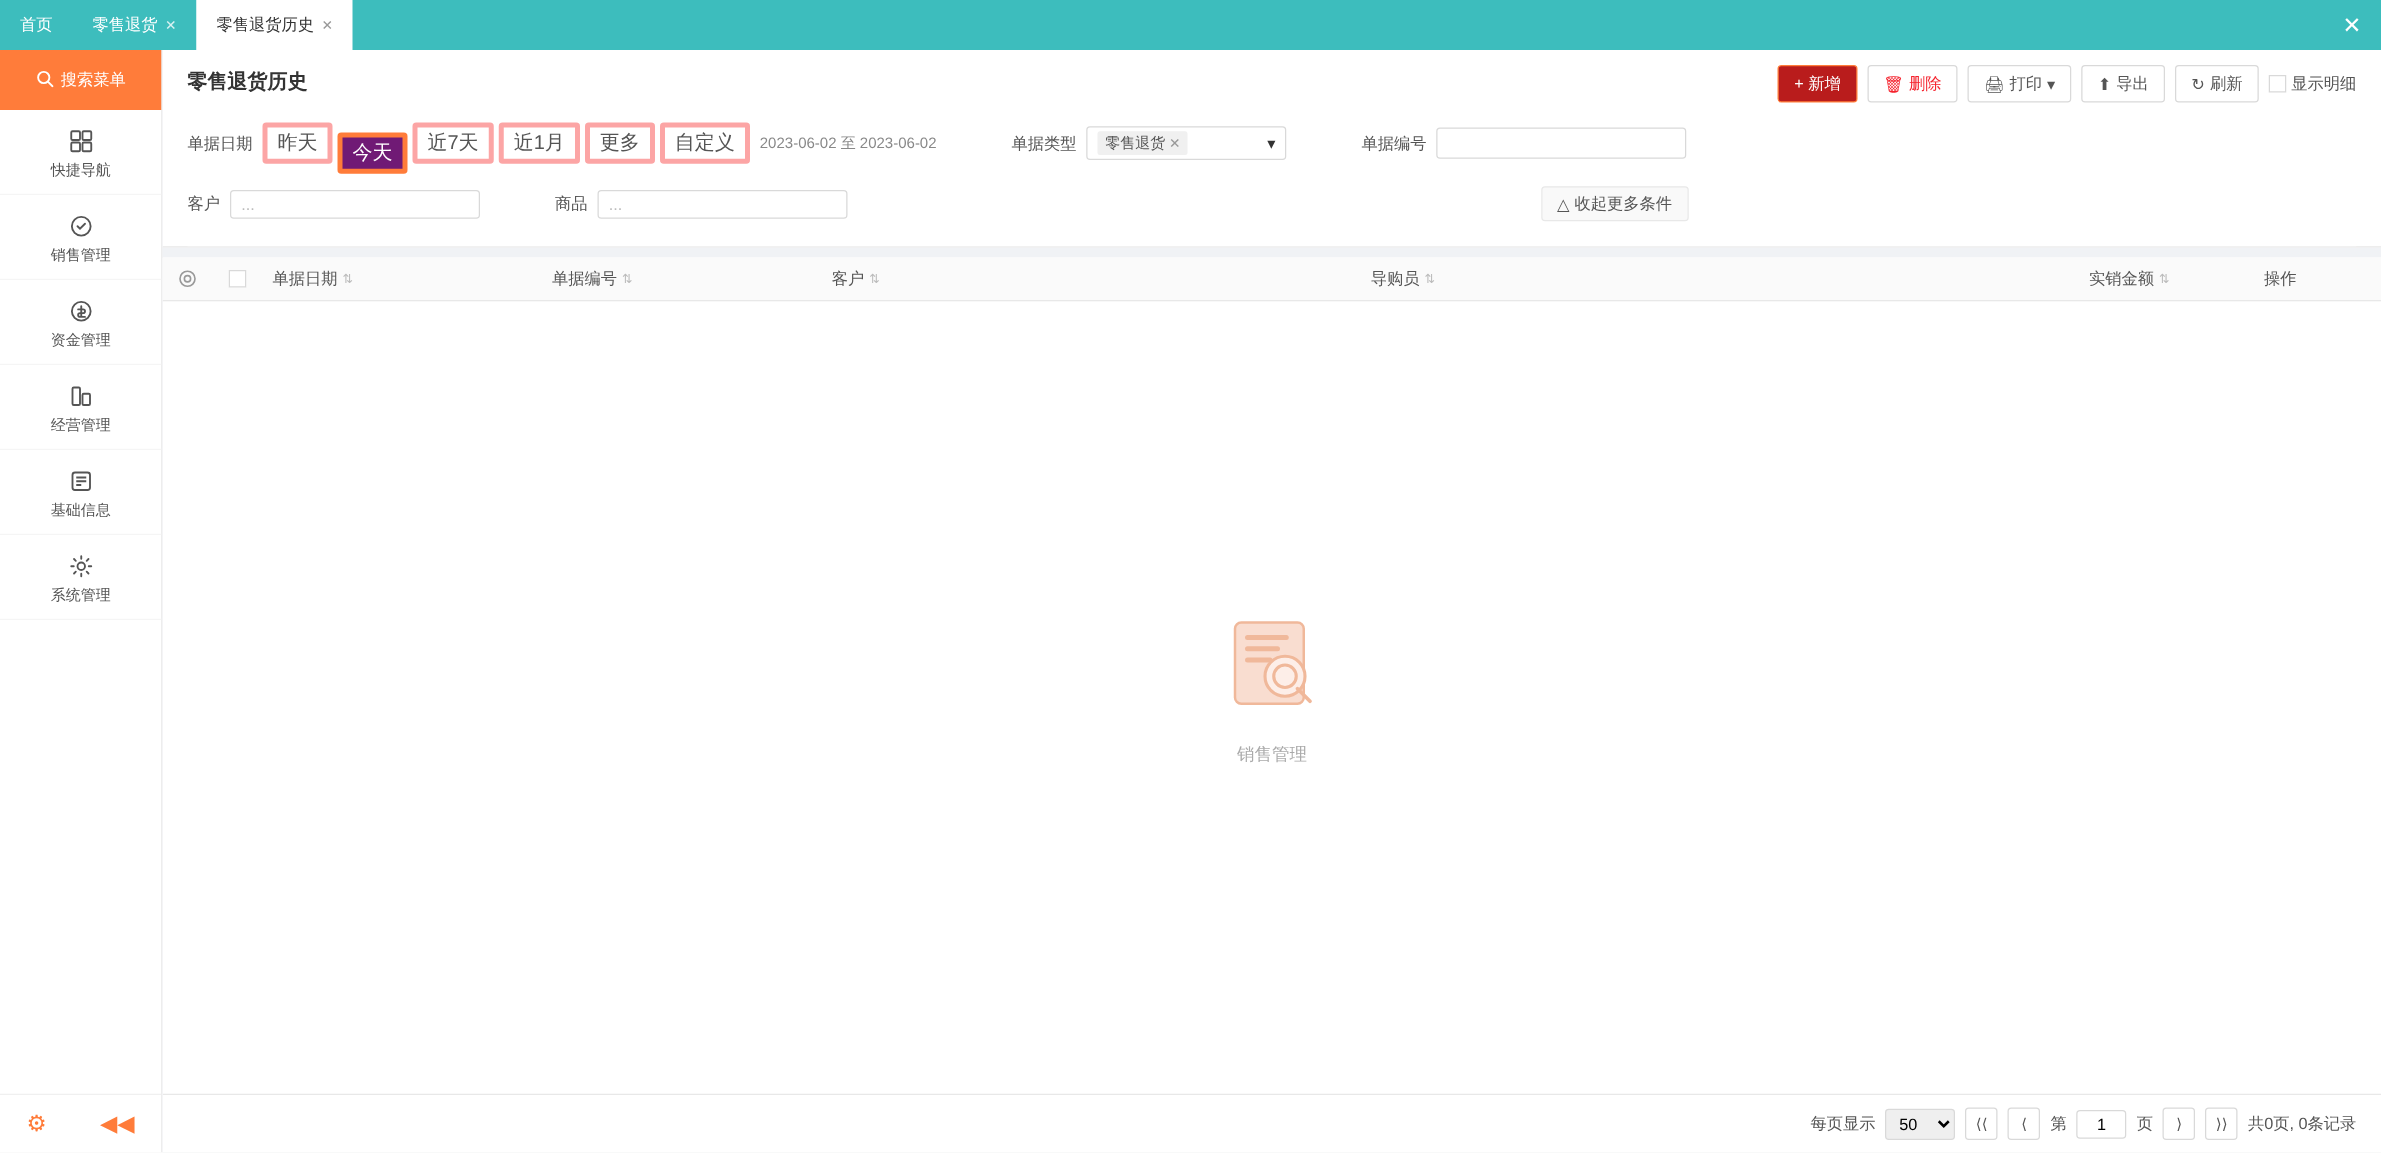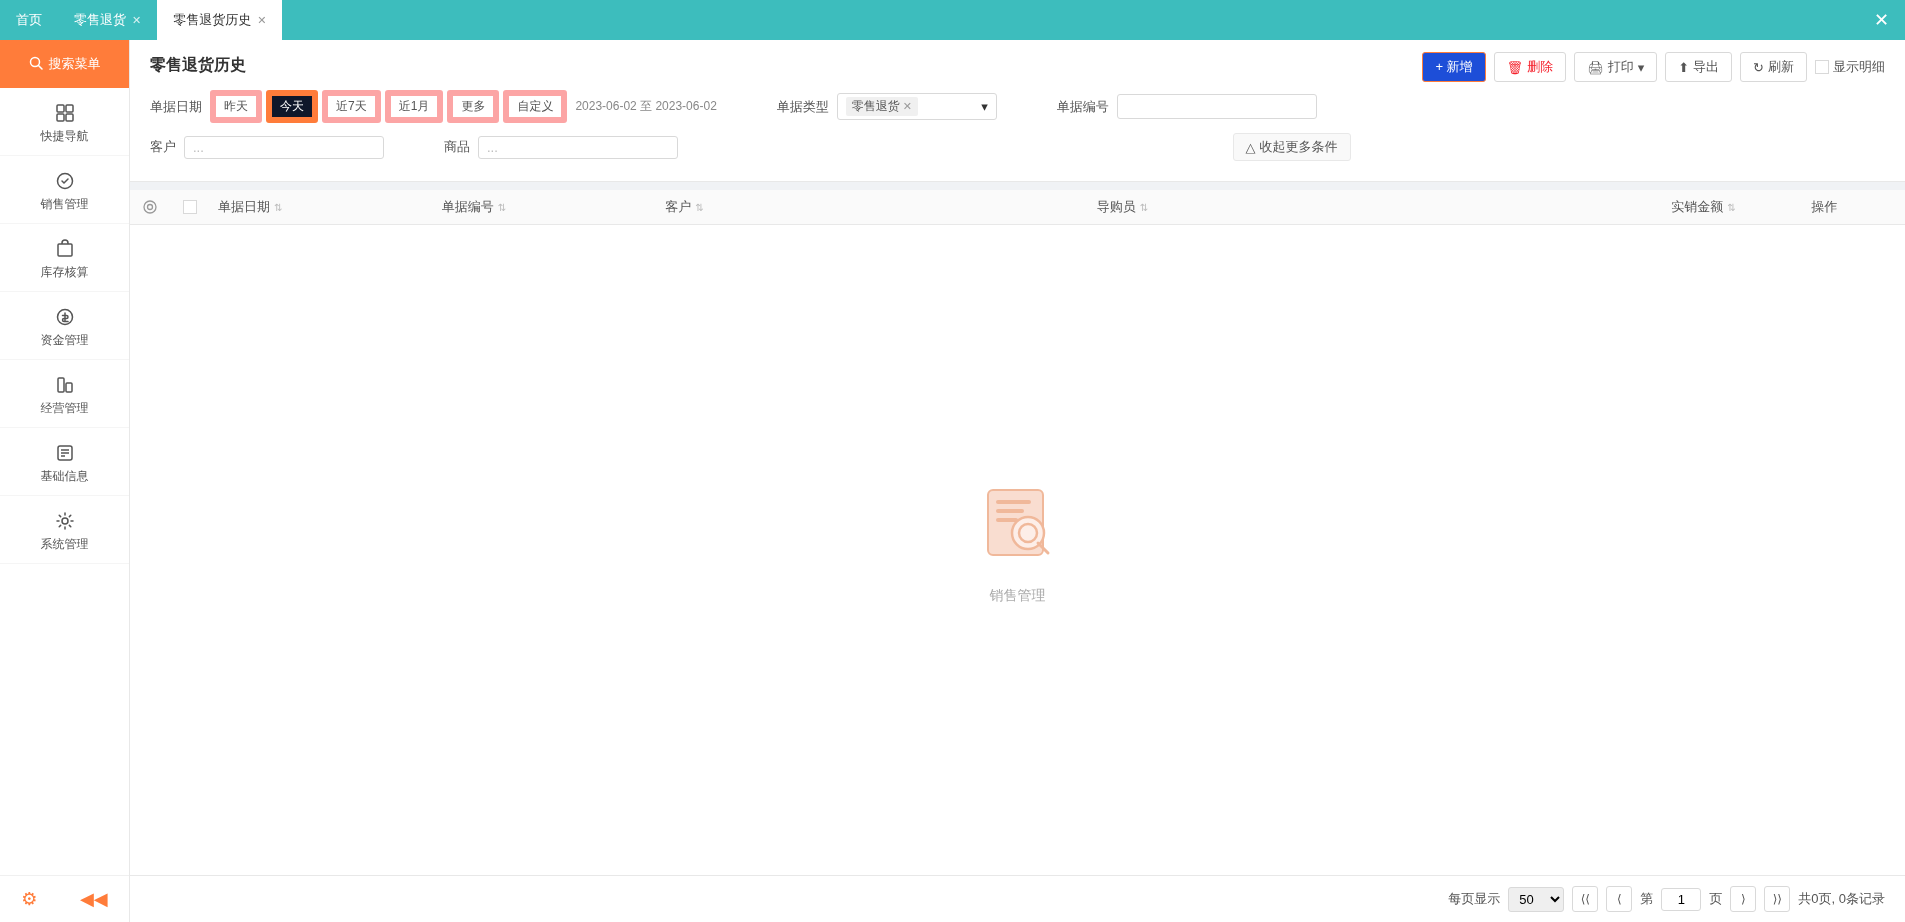--- a/index.html
+++ b/index.html
@@ -148,21 +148,21 @@
       gap: 4px;
       padding: 5px 12px;
       border: 1px solid #d9d9d9;
       border-radius: 3px;
       background: #fff;
       font-size: 13px;
       color: #555;
       cursor: pointer;
       white-space: nowrap;
     }
-    .toolbar-btn.primary { background: #1d4ed8; border-color: #ff7c3a; color: #fff; }
+    .toolbar-btn.primary { background: #b91c1c; border-color: #ff7c3a; color: #fff; }
     .toolbar-btn.danger { color: #f5222d; }
     .show-detail-label {
       font-size: 13px;
       color: #555;
       display: flex;
       align-items: center;
       gap: 4px;
     }
     .checkbox-mock {
       width: 14px;
@@ -194,31 +194,32 @@
       color: #555;
       white-space: nowrap;
     }
     .filter-date-btns {
       display: flex;
       align-items: center;
       gap: 4px;
     }
     .date-btn {
       padding: 2px 8px;
-      border: 6px solid #fca5a5;
-      border-radius: 3px;
-      font-size: 12px;
+      border: 4px solid #fca5a5;
+      border-radius: 3px;
+      font-size: 16px;
       color: #555;
       cursor: pointer;
       background: #fff;
     }
     .date-btn.active {
-      background: #0f172a;
+      background: #701a75;
       border-color: #ff7c3a;
       color: #fff;
+      margin-top: 16px;
     }
     .date-range {
       font-size: 12px;
       color: #888;
     }
     .filter-select {
       display: flex;
       align-items: center;
       border: 1px solid #d9d9d9;
       border-radius: 3px;
@@ -429,29 +430,20 @@
       <div class="sidebar-icon">
         <svg width="20" height="20" viewBox="0 0 20 20" fill="none">
           <circle cx="10" cy="10" r="7.5" stroke="#555" stroke-width="1.5"></circle>
           <path d="M7 10l2 2 4-4" stroke="#555" stroke-width="1.5" stroke-linecap="round"></path>
         </svg>
       </div>
       <span class="sidebar-label">销售管理</span>
     </div>
 
 
-    <div class="sidebar-item">
-      <div class="sidebar-icon">
-        <svg width="20" height="20" viewBox="0 0 20 20" fill="none">
-          <rect x="3" y="5" width="14" height="12" rx="1" stroke="#555" stroke-width="1.5"></rect>
-          <path d="M7 5V4a3 3 0 016 0v1" stroke="#555" stroke-width="1.5"></path>
-        </svg>
-      </div>
-      <span class="sidebar-label">库存核算</span>
-    </div>
 
     <div class="sidebar-item">
       <div class="sidebar-icon">
         <svg width="20" height="20" viewBox="0 0 20 20" fill="none">
           <circle cx="10" cy="10" r="7.5" stroke="#555" stroke-width="1.5"></circle>
           <path d="M10 6v8M7.5 8.5h4a1.5 1.5 0 010 3H9a1.5 1.5 0 000 3H13" stroke="#555" stroke-width="1.5" stroke-linecap="round"></path>
         </svg>
       </div>
       <span class="sidebar-label">资金管理</span>
     </div>

